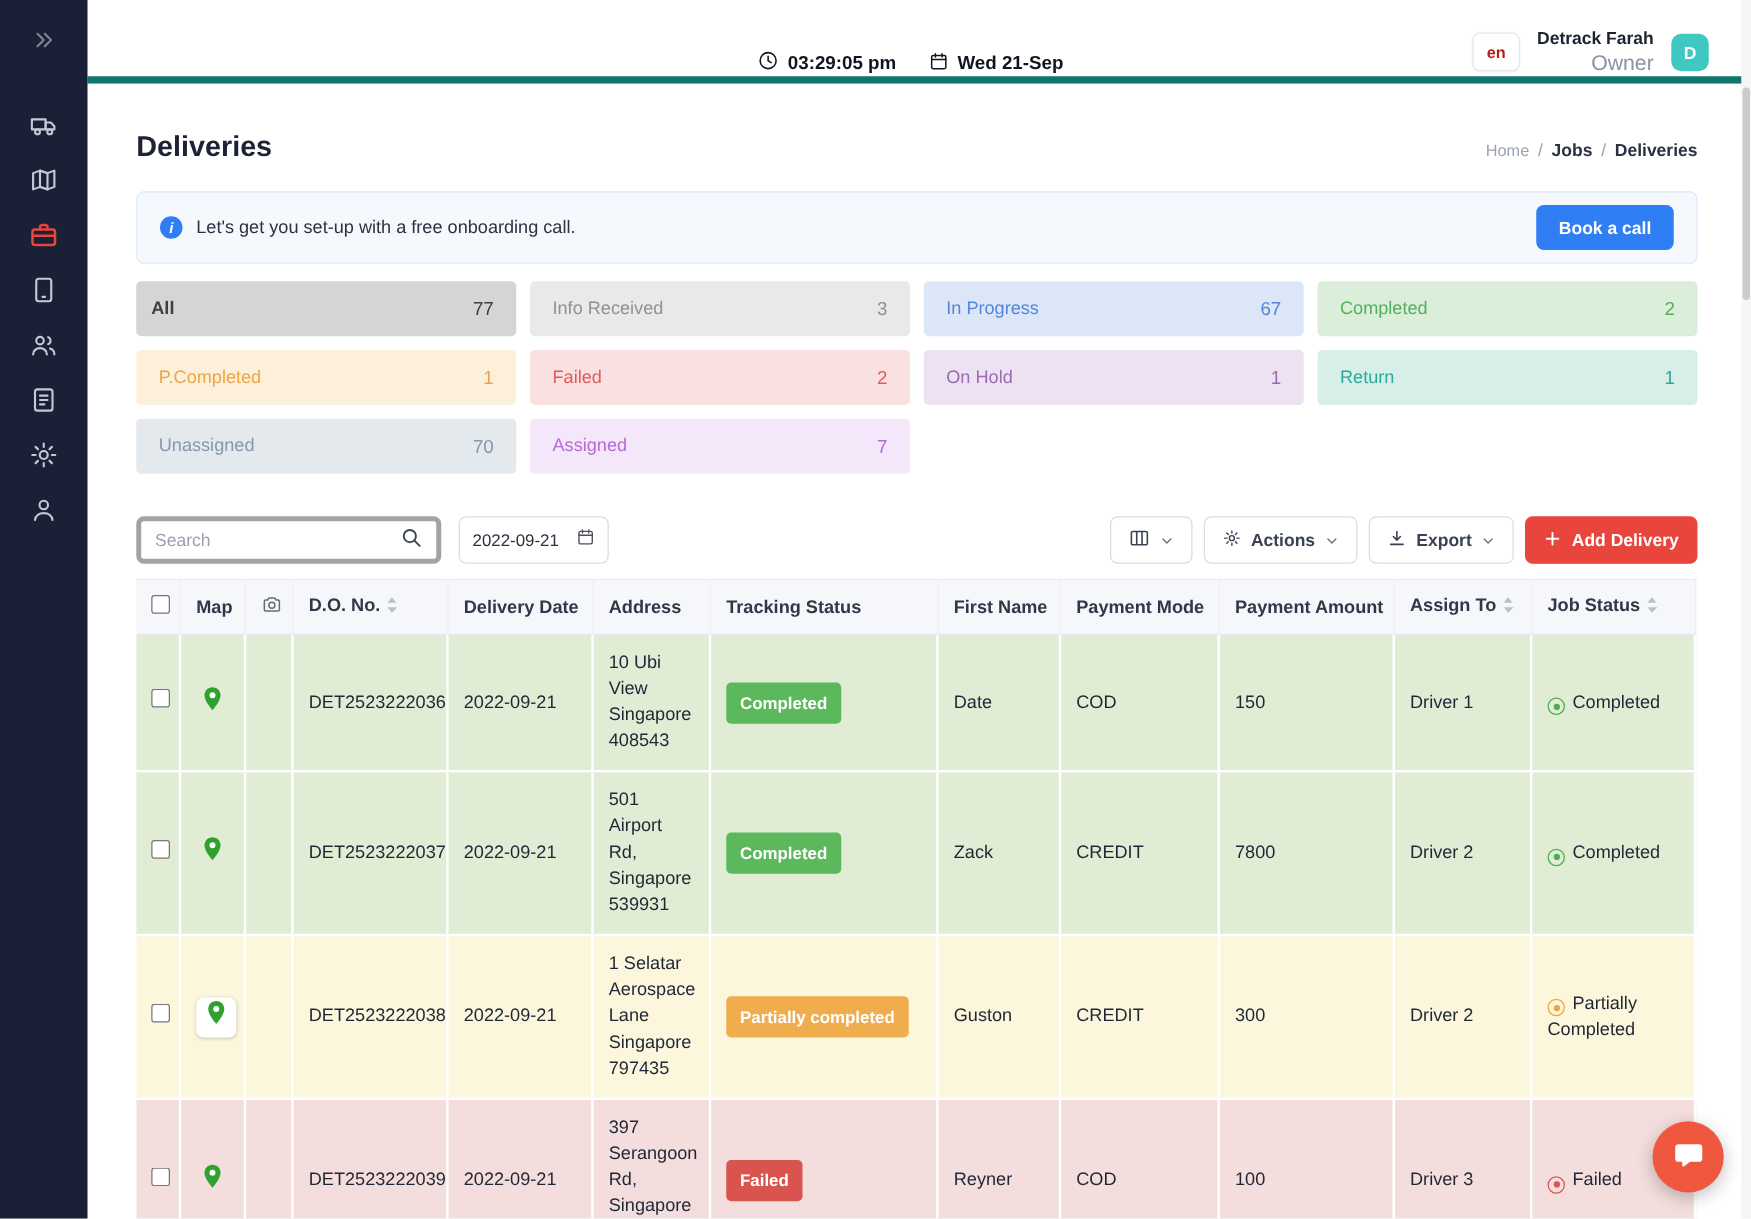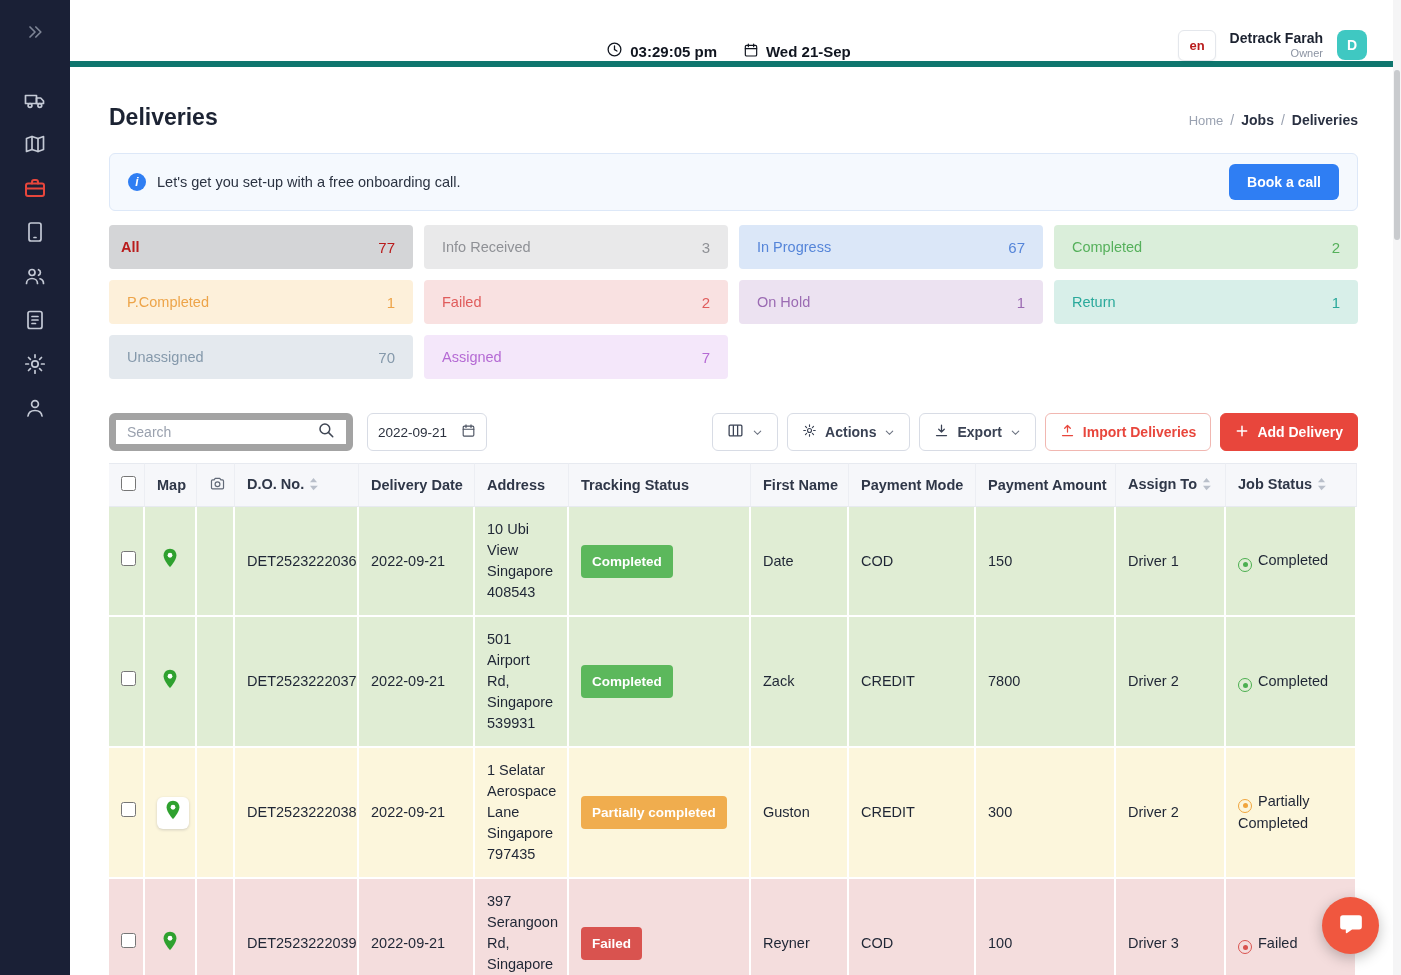--- a/index.html
+++ b/index.html
@@ -33,21 +33,21 @@
   .clockdate { display: flex; align-items: center; gap: 26px; }
   .clockdate .item { display: flex; align-items: center; gap: 7px; font-size: 15px; font-weight: 700; color: #10151f; }
   .top-right { flex: 1; display: flex; align-items: center; justify-content: flex-end; gap: 14px; }
   .lang-btn {
     background: #fff; border: 1px solid #e4e7ec; border-radius: 6px;
     padding: 7px 10px; font-size: 13px; font-weight: 700; color: #b91c1c; cursor: pointer;
     box-shadow: 0 1px 2px rgba(20,30,60,.05);
   }
   .user-block { text-align: right; line-height: 1.25; }
   .user-name { font-size: 14px; font-weight: 700; color: #1c2230; }
-  .user-role { font-size: 11px; color: #8b93a2; }
+  .user-role { font-size: 17px; color: #8b93a2; }
   .avatar {
     width: 30px; height: 30px; border-radius: 8px; background: #3fc8c2;
     color: #fff; font-size: 14px; font-weight: 700;
     display: flex; align-items: center; justify-content: center; cursor: pointer;
   }
 
   
   .content { position: absolute; top: 67px; left: 70px; right: 8px; bottom: 0; background: #fff; padding: 30px 35px 0 39px; overflow: hidden; }
 
   .title-row { display: flex; align-items: baseline; justify-content: space-between; }
@@ -72,36 +72,36 @@
   }
 
   
   .cards-grid { margin-top: 14px; display: grid; grid-template-columns: repeat(4, 1fr); gap: 11px; }
   .status-card {
     height: 44px; border-radius: 4px; padding: 0 18px; cursor: pointer;
     display: flex; align-items: center; justify-content: space-between;
   }
   .card-label { font-size: 14.5px; }
   .card-count { font-size: 15px; }
-  .v-all { background: #d4d5d7; color: #b91c1c; padding-left: 12px; }
+  .v-all { background: #d4d5d7; color: #404040; padding-left: 12px; }
   .v-all .card-label { font-weight: 600; }
   .v-info-received { background: #e9e9ea; color: #8f9196; }
   .v-in-progress { background: #dbe7f8; color: #5585d9; }
   .v-completed { background: #daeeda; color: #55b05b; }
   .v-p-completed { background: #fdf0da; color: #eda449; }
   .v-failed { background: #f9e1e1; color: #e05c5c; }
   .v-on-hold { background: #ece2f1; color: #9b6bb3; }
   .v-return { background: #d8efe9; color: #2aa99b; }
   .v-unassigned { background: #e4e9ee; color: #8599ab; }
   .v-assigned { background: #f4e7fa; color: #b56ad4; }
 
   
   .toolbar { margin-top: 34px; display: flex; align-items: center; gap: 14px; }
   .search-box {
-    width: 244px; height: 38px; border: 7px solid #a3a3a3; border-radius: 6px;
+    width: 244px; height: 38px; border: 4px solid #a3a3a3; border-radius: 6px;
     display: flex; align-items: center; padding: 0 11px; background: #fff;
   }
   .search-box input { flex: 1; border: none; outline: none; font-size: 14px; color: #333;
     font-family: "Liberation Sans", sans-serif; background: transparent; }
   .search-box input::placeholder { color: #9aa1ae; }
   .date-box {
     width: 120px; height: 38px; border: 1px solid #d8dce5; border-radius: 6px;
     display: flex; align-items: center; padding: 0 10px; gap: 6px; background: #fff;
   }
   .date-box input { width: 100%; border: none; outline: none; font-size: 13.5px; color: #2b313e;
@@ -381,27 +381,20 @@
         <span><svg width="15" height="15" viewBox="0 0 24 24" fill="none" stroke="#3a4254" stroke-width="2" stroke-linecap="round" stroke-linejoin="round">
               <path d="M12 3.5V14M7.5 10 12 14.5 16.5 10"></path>
               <path d="M4 20h16"></path>
             </svg></span>
         <span>Export</span>
         <span class="chev">
             <svg width="11" height="11" viewBox="0 0 24 24" fill="none" stroke="currentColor" stroke-width="2.4" stroke-linecap="round">
               <path d="M5 9l7 7 7-7"></path>
             </svg>
           </span>
-      </button>
-      <button class="btn btn-import">
-        <span><svg width="15" height="15" viewBox="0 0 24 24" fill="none" stroke="#e8463c" stroke-width="2" stroke-linecap="round" stroke-linejoin="round">
-              <path d="M12 14.5V4M7.5 8.5 12 4l4.5 4.5"></path>
-              <path d="M4 20h16"></path>
-            </svg></span>
-        <span>Import Deliveries</span>
       </button>
       <button class="btn btn-add">
         <span><svg width="14" height="14" viewBox="0 0 24 24" fill="none" stroke="#fff" stroke-width="2.6" stroke-linecap="round">
               <path d="M12 4v16M4 12h16"></path>
             </svg></span>
         <span>Add Delivery</span>
       </button>
     </div>
   </div>
 

